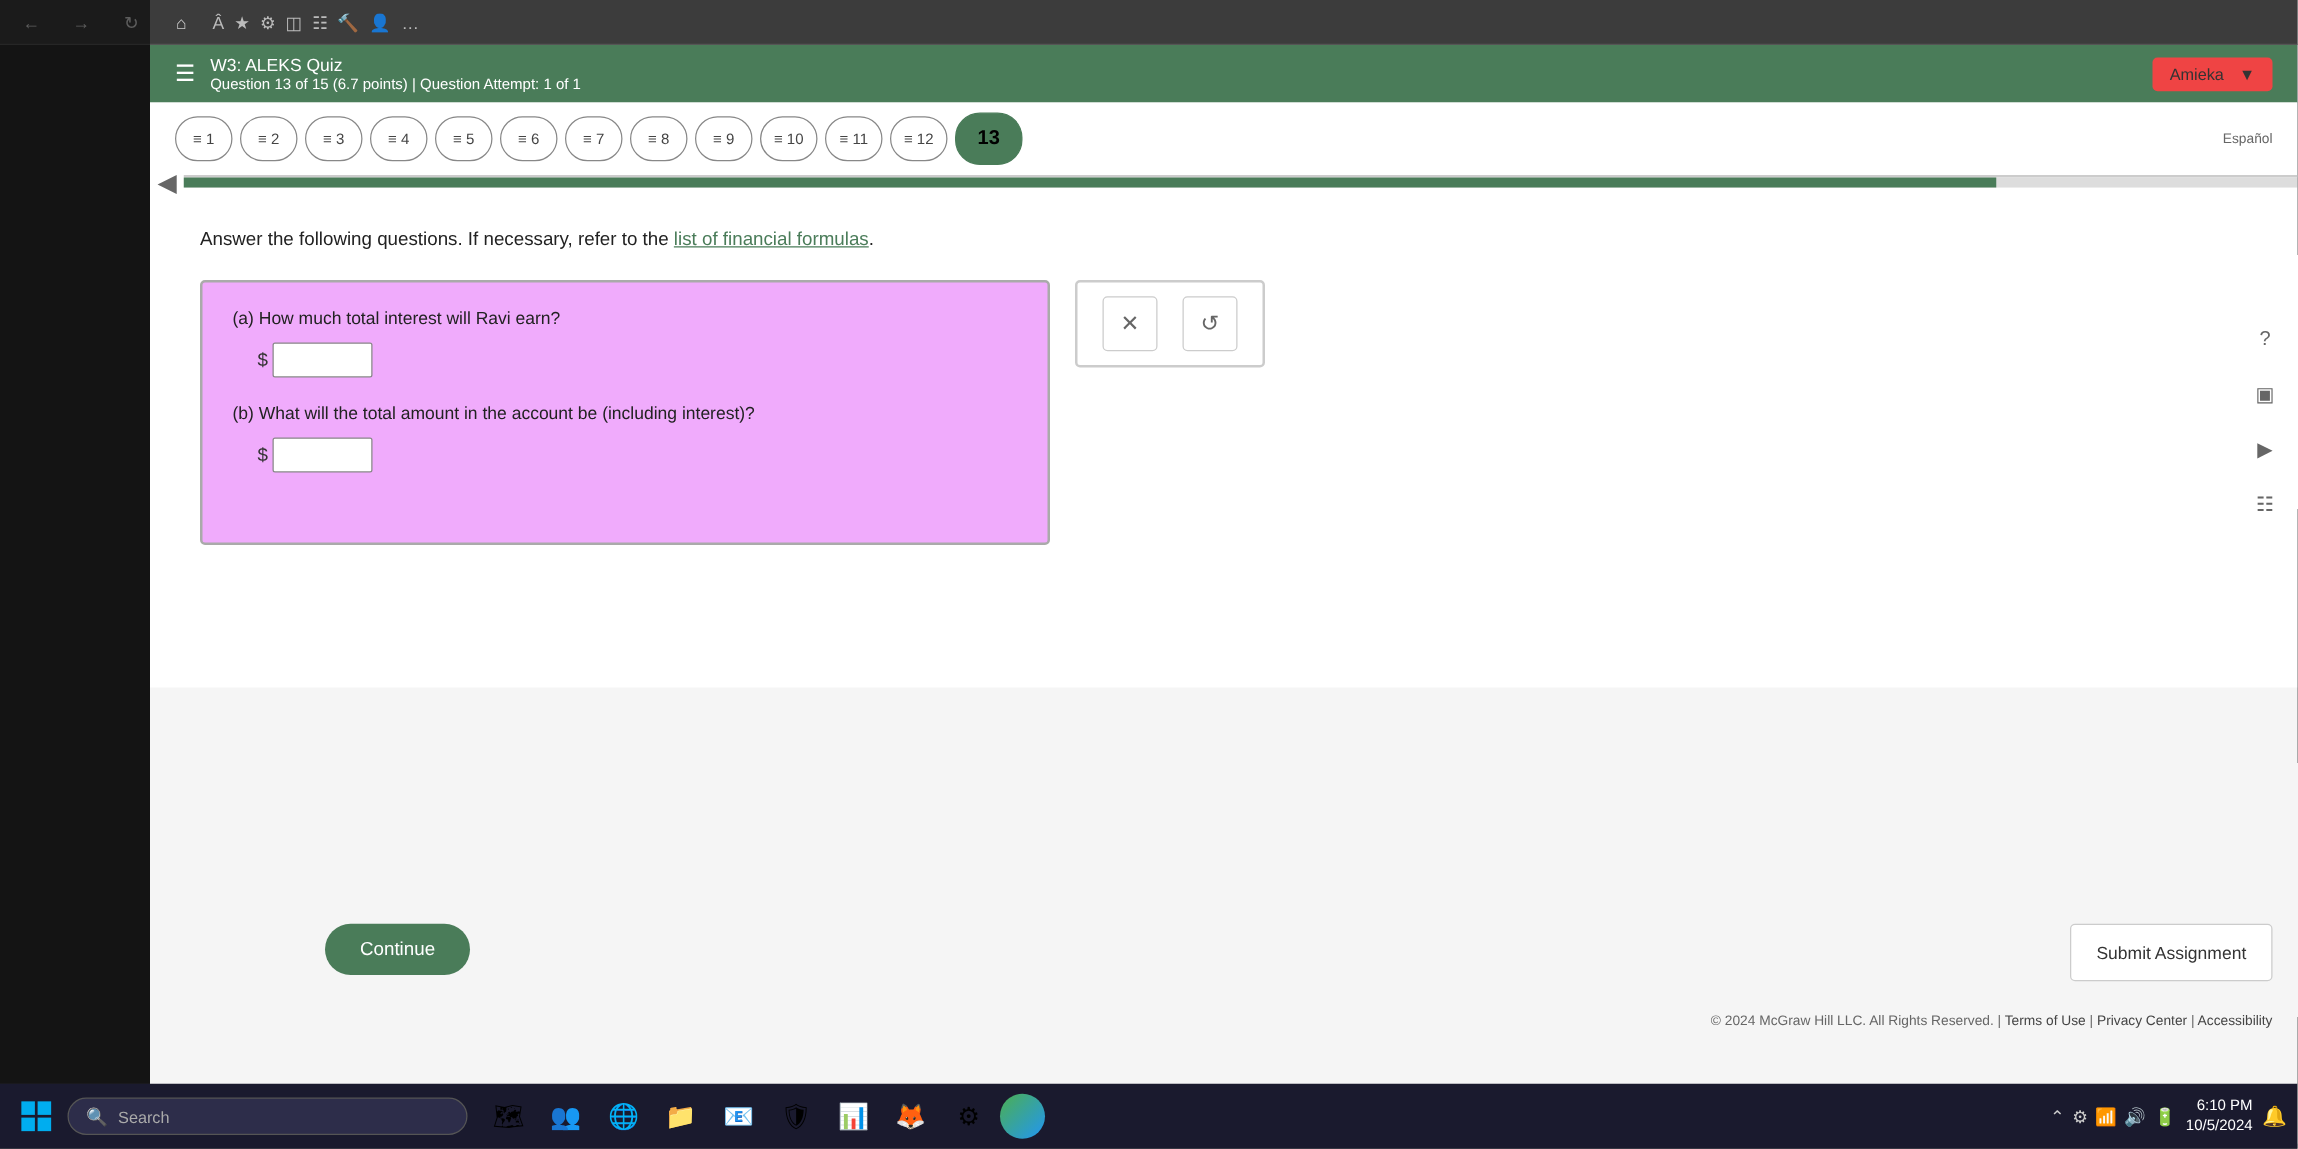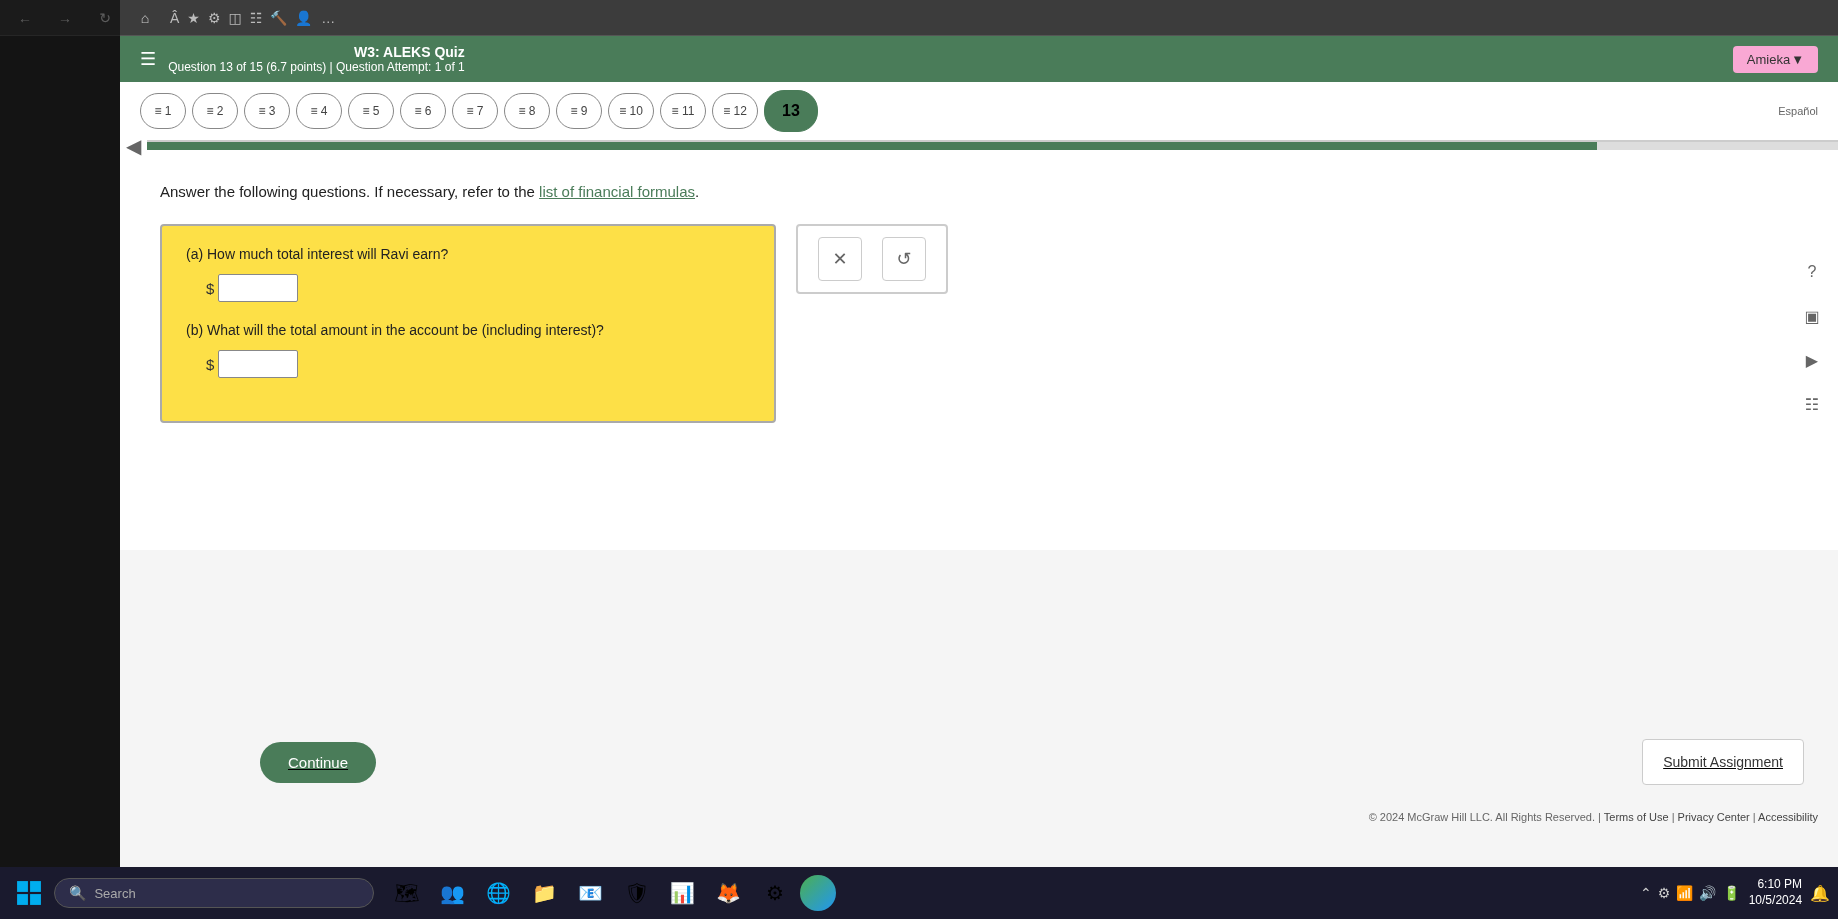--- a/index.html
+++ b/index.html
@@ -37,39 +37,38 @@
       color: white;
     }
 
     .quiz-header-title {
       display: flex;
       flex-direction: column;
     }
 
     .quiz-title {
       font-size: 14px;
-      font-weight: bold;
-      text-align: right;
+      font-weight: normal;
     }
 
     .quiz-subtitle {
       font-size: 12px;
     }
 
     .user-button {
-      background: #f9a8d4;
+      background: #ef4444;
       color: #333;
       border: none;
       border-radius: 4px;
       padding: 6px 14px;
       font-size: 13px;
       cursor: pointer;
       display: flex;
       align-items: flex-start;
-      gap: 1px;
+      gap: 12px;
     }
 
     
     .question-nav {
       background: white;
       padding: 8px 20px;
       display: flex;
       align-items: center;
       gap: 6px;
       border-bottom: 2px solid #ccc;
@@ -150,23 +149,23 @@
     .answer-section {
       display: flex;
       gap: 20px;
       align-items: flex-start;
       margin-top: 10px;
     }
 
     .answer-box {
       border: 2px solid #aaa;
       border-radius: 4px;
-      padding: 20px 24px 23px 24px;
-      background: #fde047;
-      width: 616px;
+      padding: 20px 24px 36px 24px;
+      background: #f0abfc;
+      width: 680px;
     }
 
     .question-part {
       font-size: 14px;
       color: #222;
       margin-bottom: 12px;
     }
 
     .input-row {
       display: flex;
@@ -235,26 +234,25 @@
       font-size: 16px;
       color: #666;
       cursor: pointer;
     }
 
     
     .footer-area {
       position: absolute;
       bottom: 120px;
       left: 120px;
-      right: 14px;
-      display: flex;
-      align-items: center;
+      right: 0;
+      display: flex;
+      align-items: flex-start;
       justify-content: space-between;
       padding: 10px 20px;
-      text-decoration: underline;
     }
 
     .continue-btn {
       background: #4a7c59;
       color: white;
       border: none;
       border-radius: 24px;
       padding: 12px 28px;
       font-size: 15px;
       cursor: pointer;

